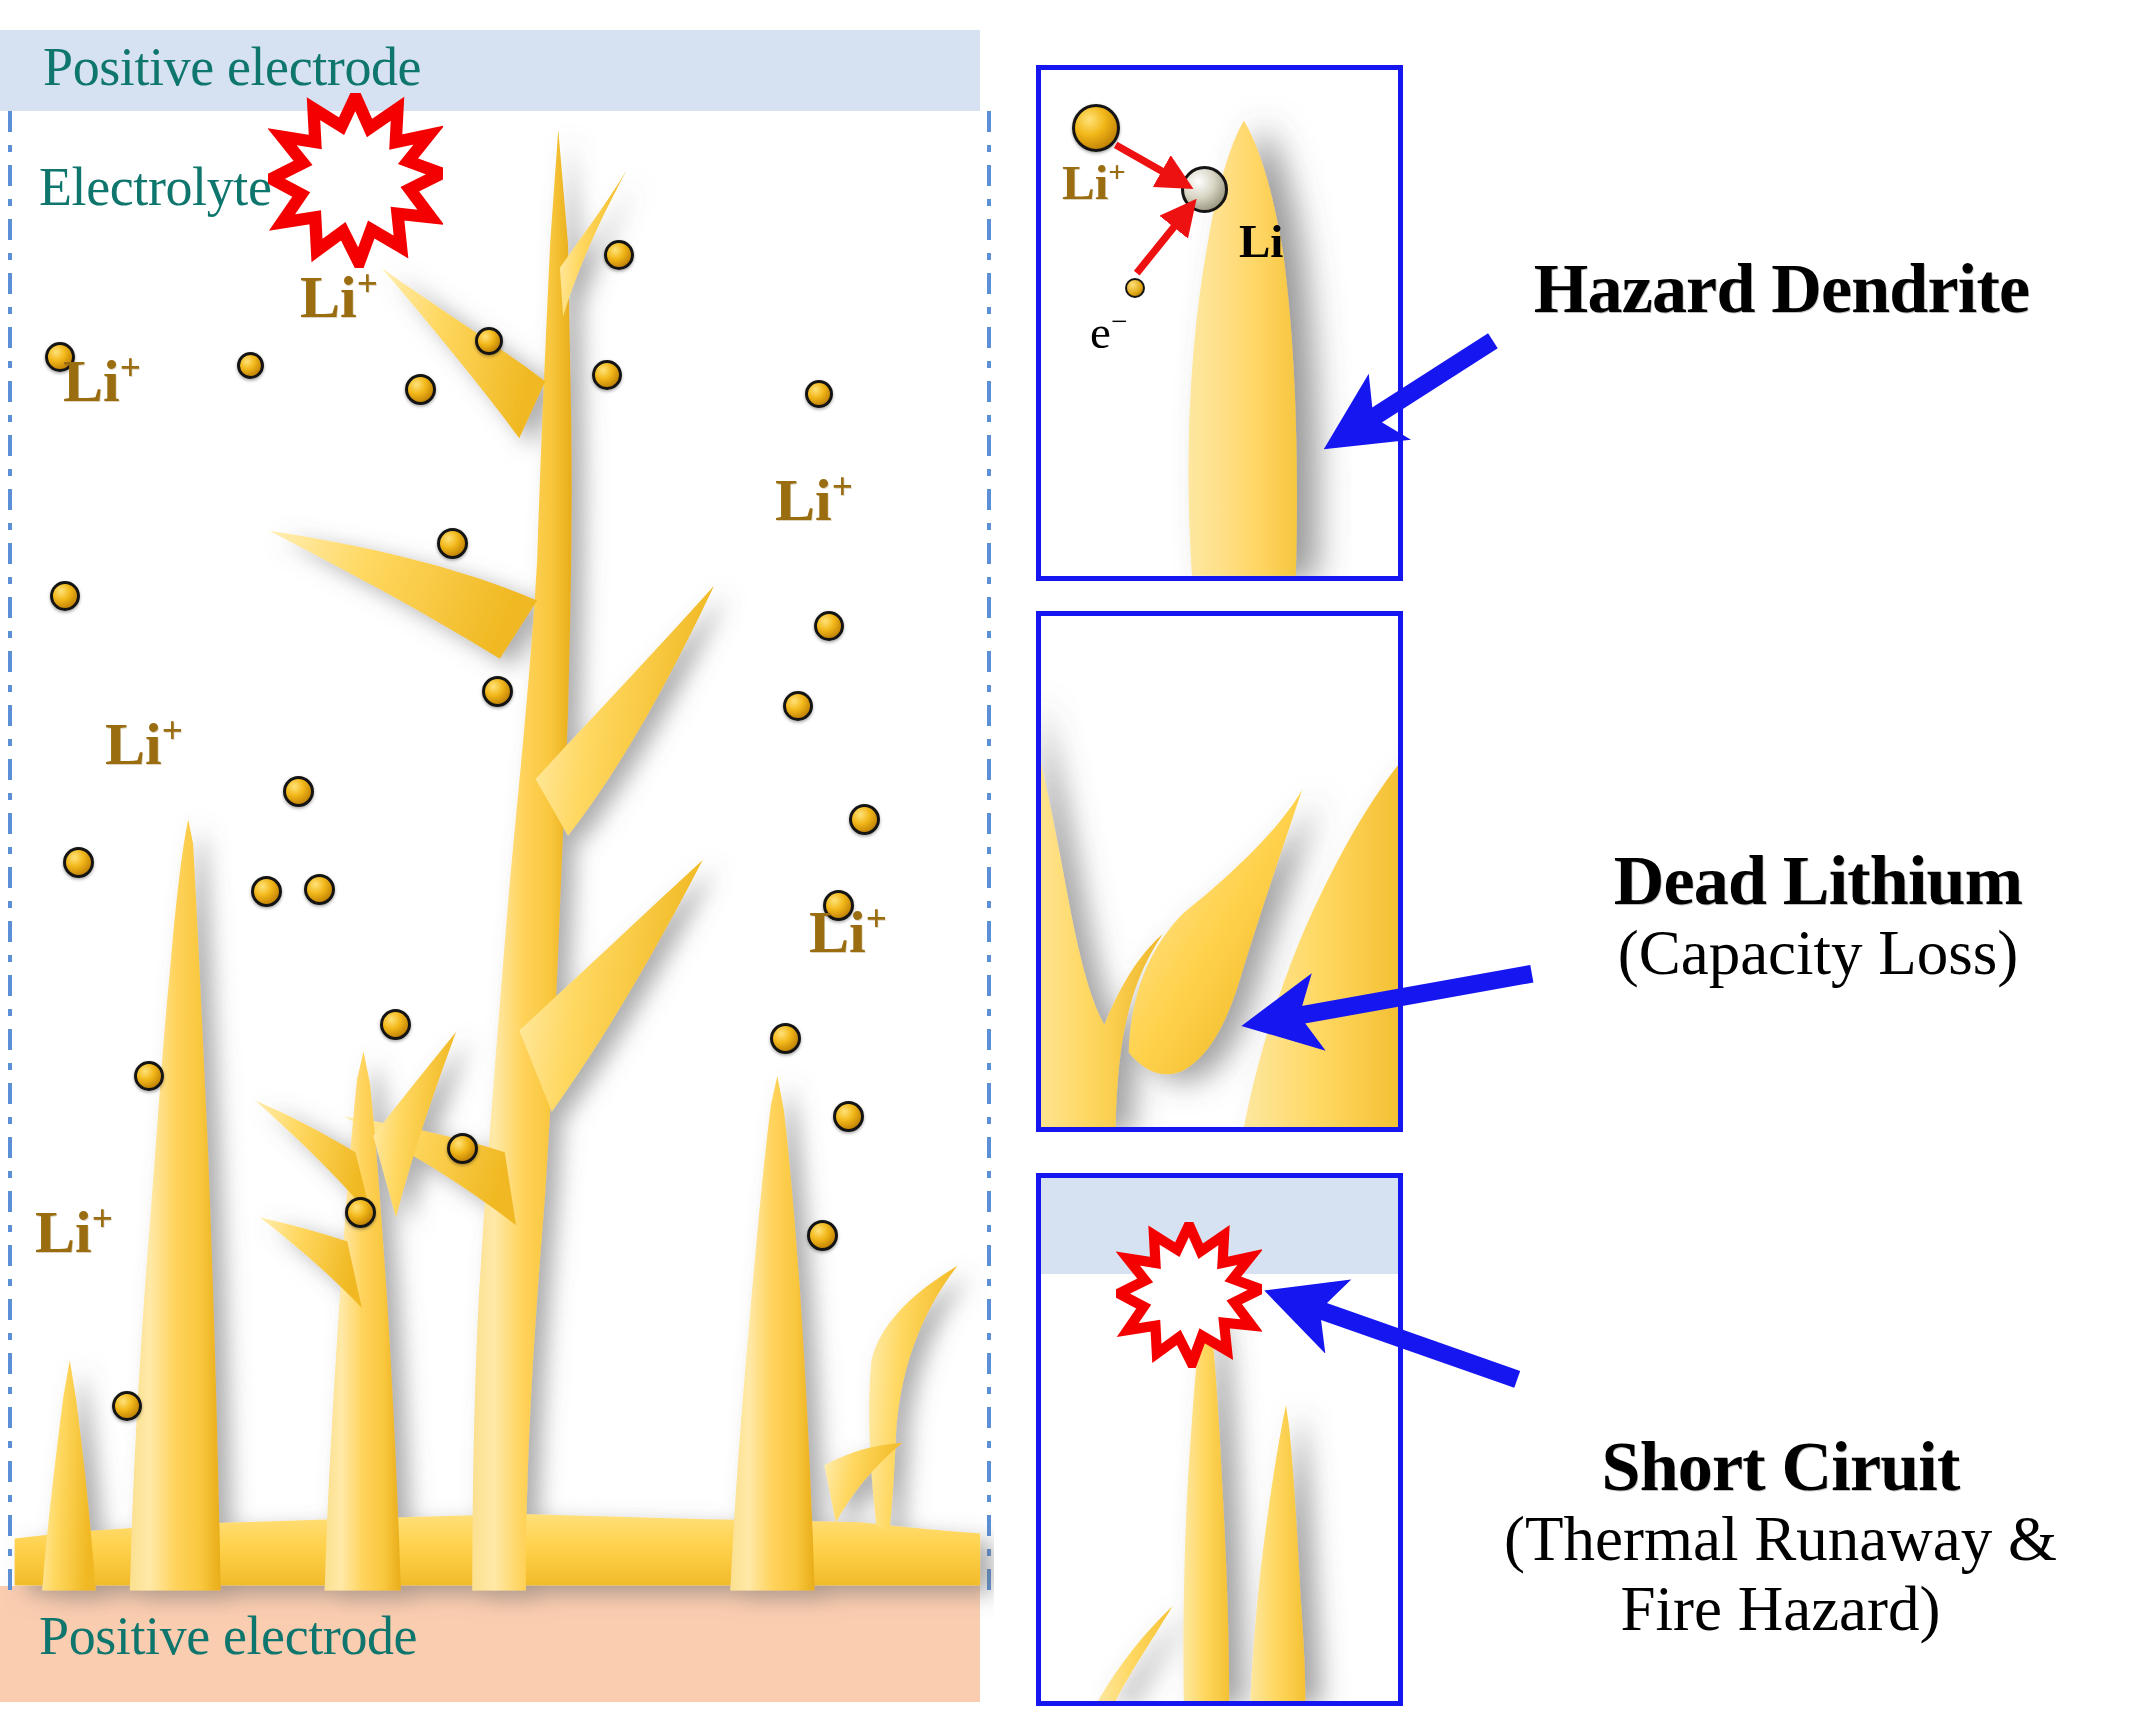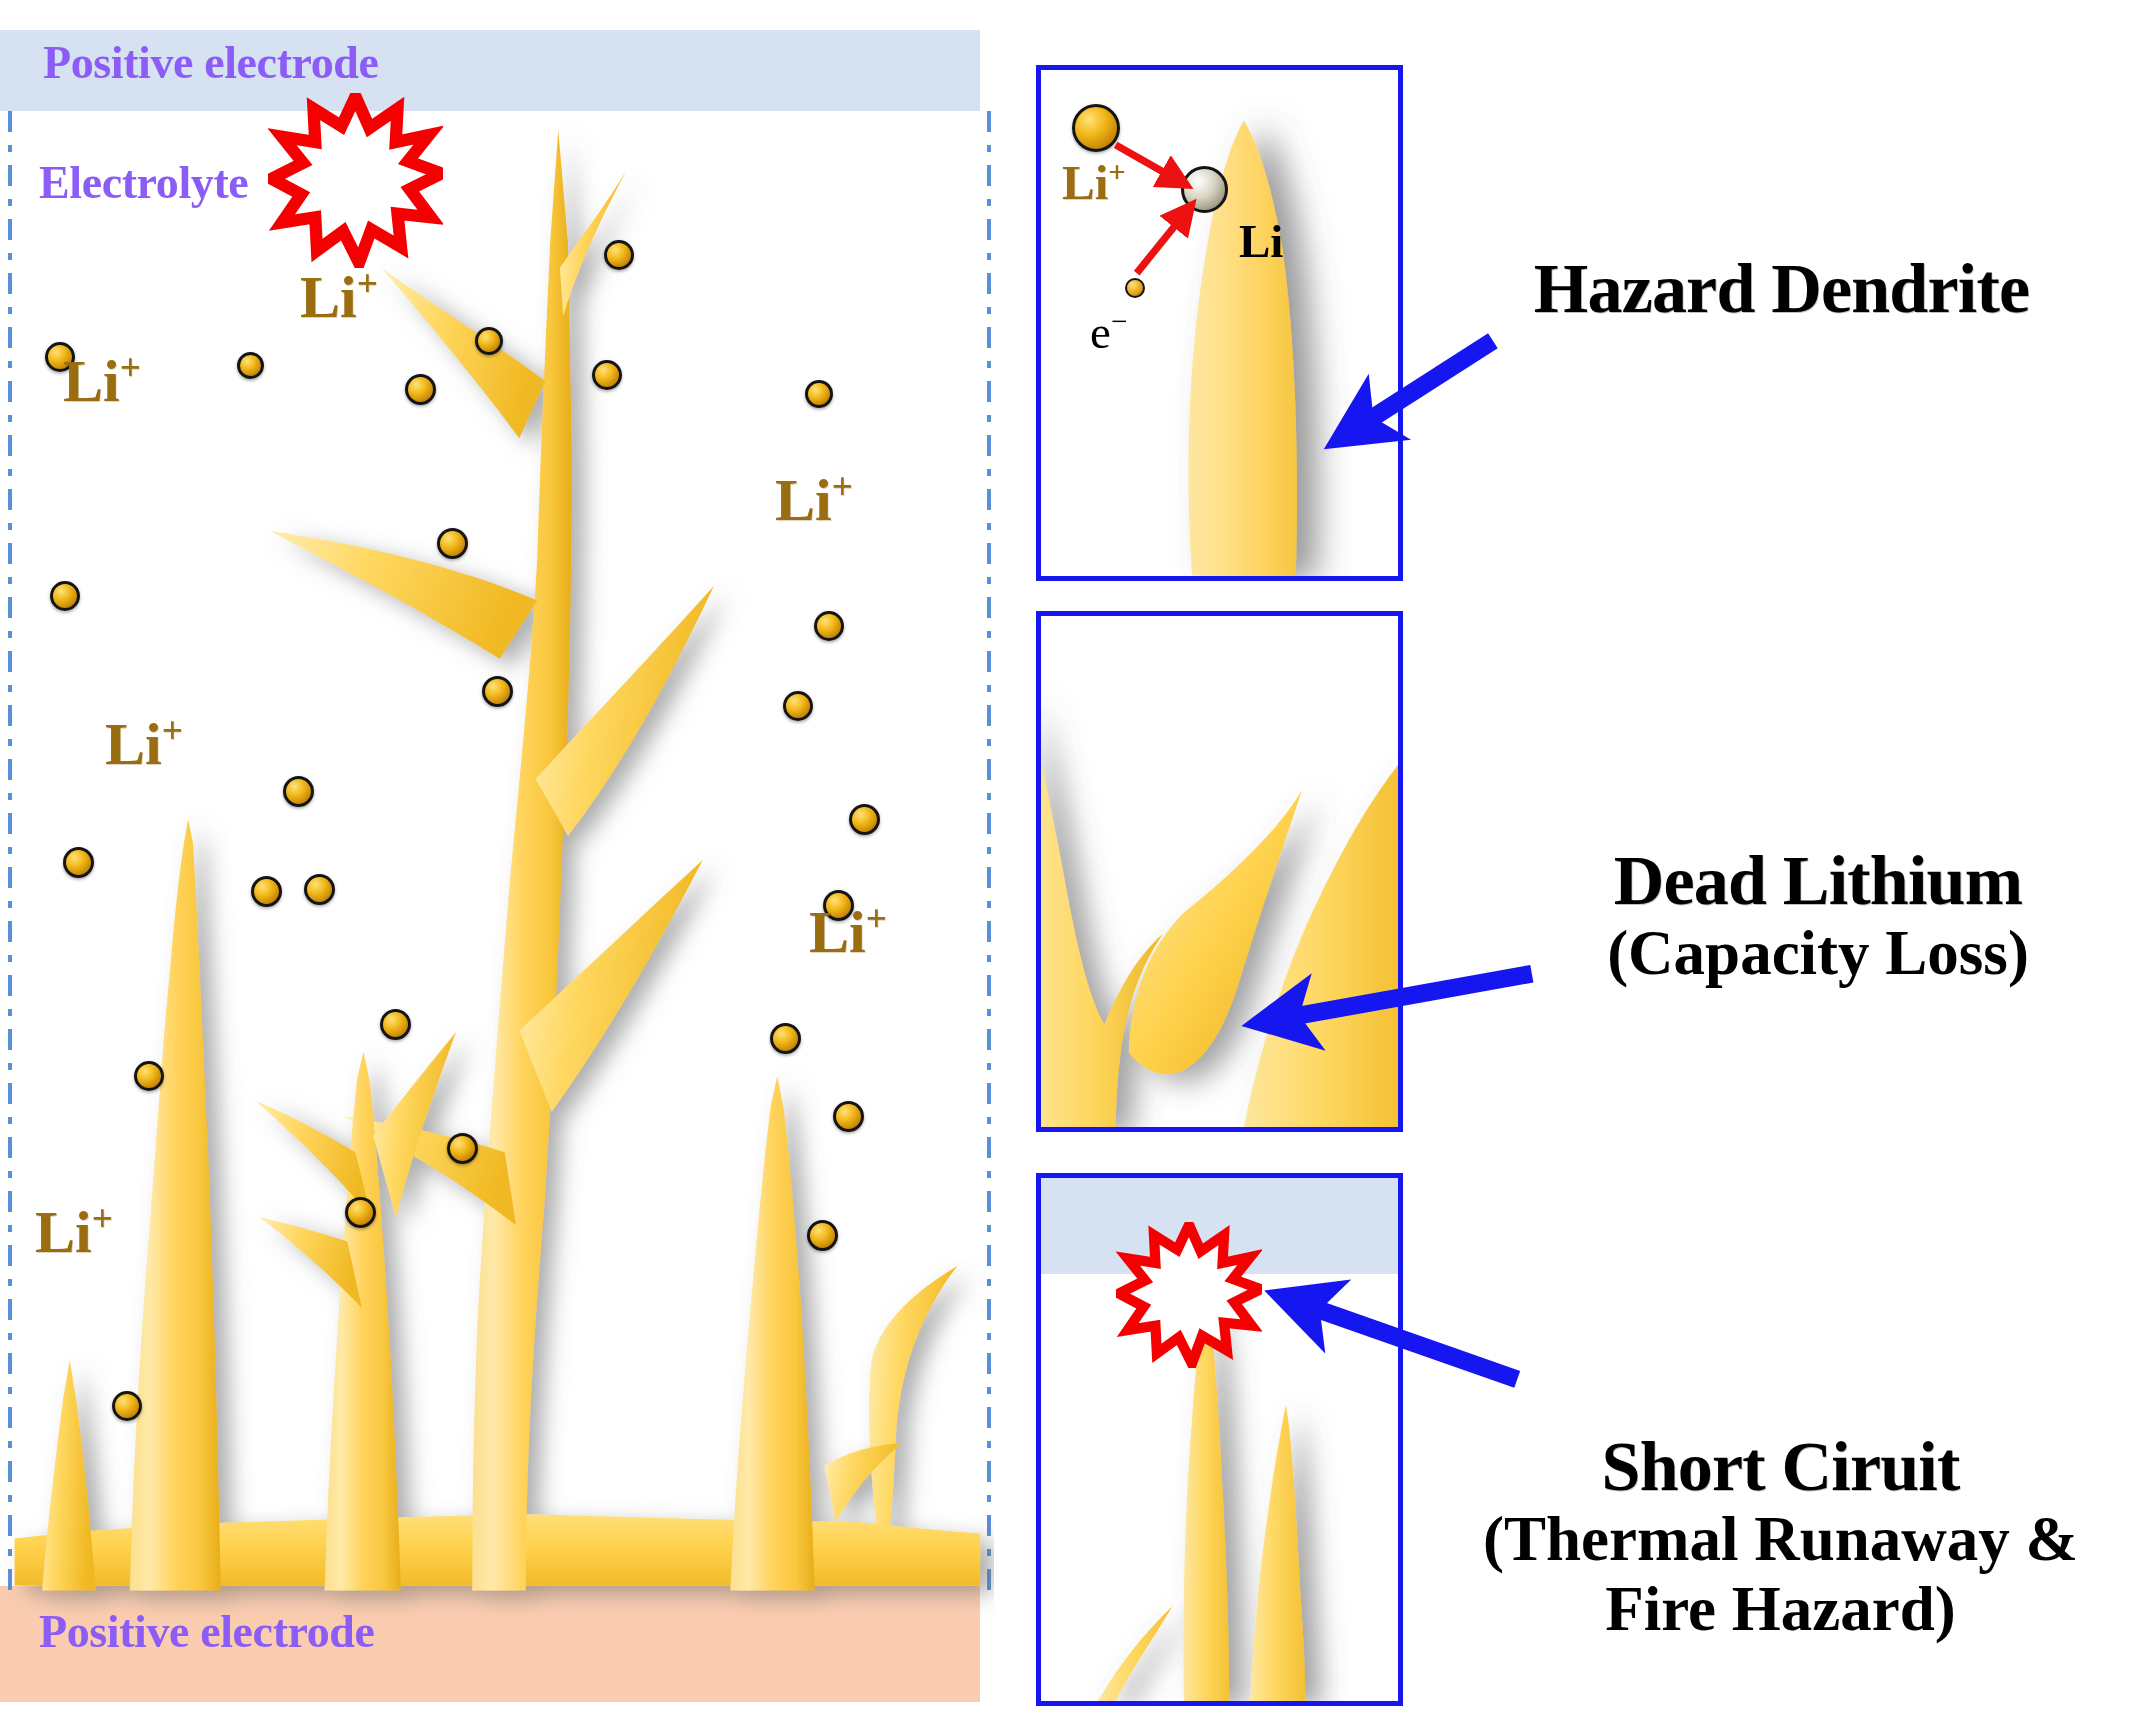--- a/index.html
+++ b/index.html
@@ -15,21 +15,21 @@
   .electrode-pos{
     position:absolute;left:0px;top:30px;width:980px;height:81px;
     background:#d6e2f2;
   }
   .electrode-neg{
     position:absolute;left:0px;top:1586px;width:980px;height:116px;
     background:#fbcdb0;
   }
   .electrode-label{
     position:absolute;
-    color:#8b5cf6;font-weight:bold;font-size:46px;
+    color:#0f766e;font-weight:normal;font-size:54px;
     letter-spacing:-0.4px;white-space:nowrap;
   }
   #label-positive-electrode{left:43px;top:36px;}
   #label-electrolyte{left:39px;top:156px;text-align:right;}
   #label-negative-electrode{left:39px;top:1605px;}
   .eb-dashdot{
     position:absolute;top:111px;height:1481px;width:4px;
     background:repeating-linear-gradient(to bottom,
       #5b8fd6 0px,#5b8fd6 21px,
       transparent 21px,transparent 34px,
@@ -73,21 +73,21 @@
   .inset-text{position:absolute;white-space:nowrap;font-weight:bold;}
   .t-li-plus{color:#9a6d10;font-size:49px;text-shadow:0.8px 0.8px 0 rgba(120,85,10,.25);}
   .t-li{color:#000;font-size:47px;}
   .t-e-minus{color:#000;font-size:47px;font-weight:normal;}
   .t-li-plus sup,.t-e-minus sup{font-size:.62em;vertical-align:super;}
 
   
   .callout{position:absolute;text-align:center;color:#000;}
   .callout .head{font-size:70px;font-weight:bold;line-height:1.05;letter-spacing:-0.8px;
     text-shadow:0.8px 0.8px 0 rgba(0,0,0,.25);}
-  .callout .sub{font-size:63px;font-weight:bold;line-height:1.12;}
+  .callout .sub{font-size:63px;font-weight:normal;line-height:1.12;}
   #callout-lithium-dendrite{left:1461px;top:252px;width:641px;}
   #callout-dead-lithium{left:1534px;top:844px;width:568px;}
   #callout-short-circuit{left:1444px;top:1430px;width:673px;}
 
   
   #arrow-layer{position:absolute;left:0;top:0;width:2129px;height:1734px;pointer-events:none;}
 </style>
 </head>
 <body>
 

